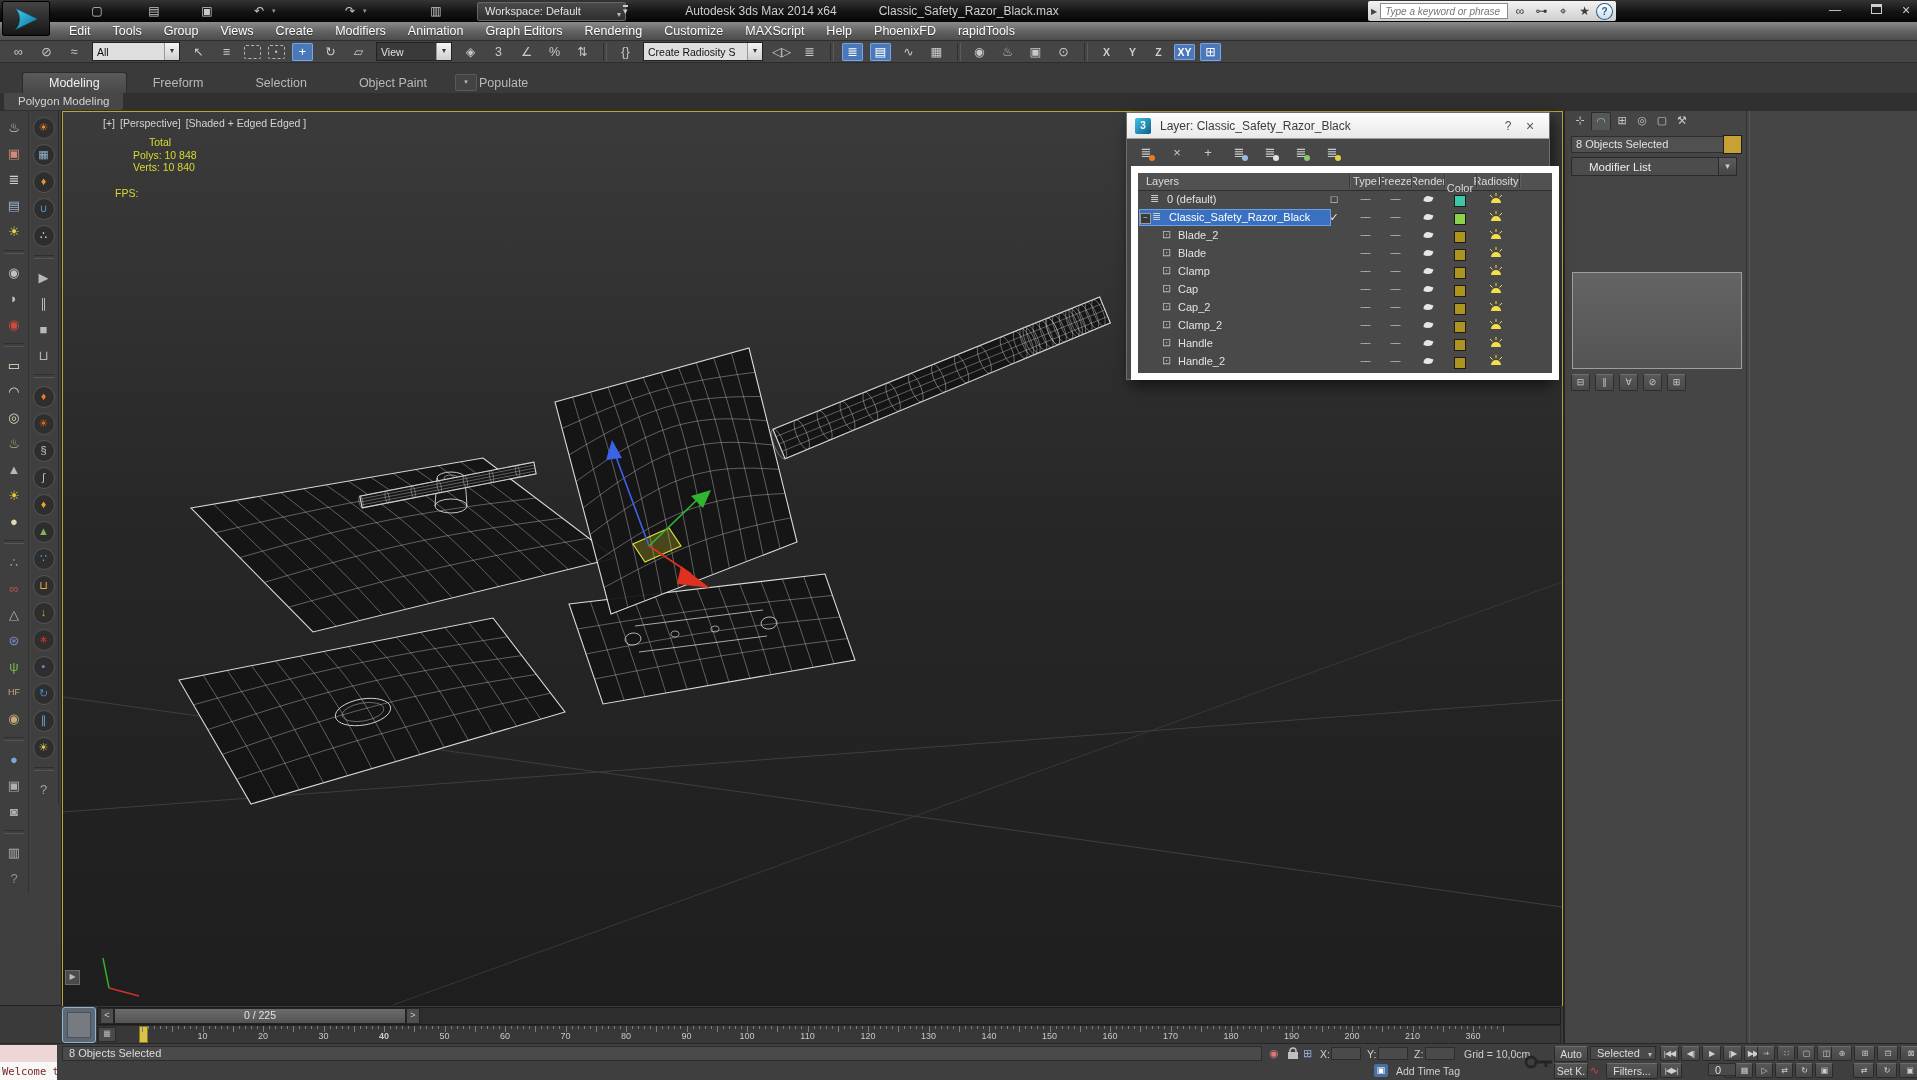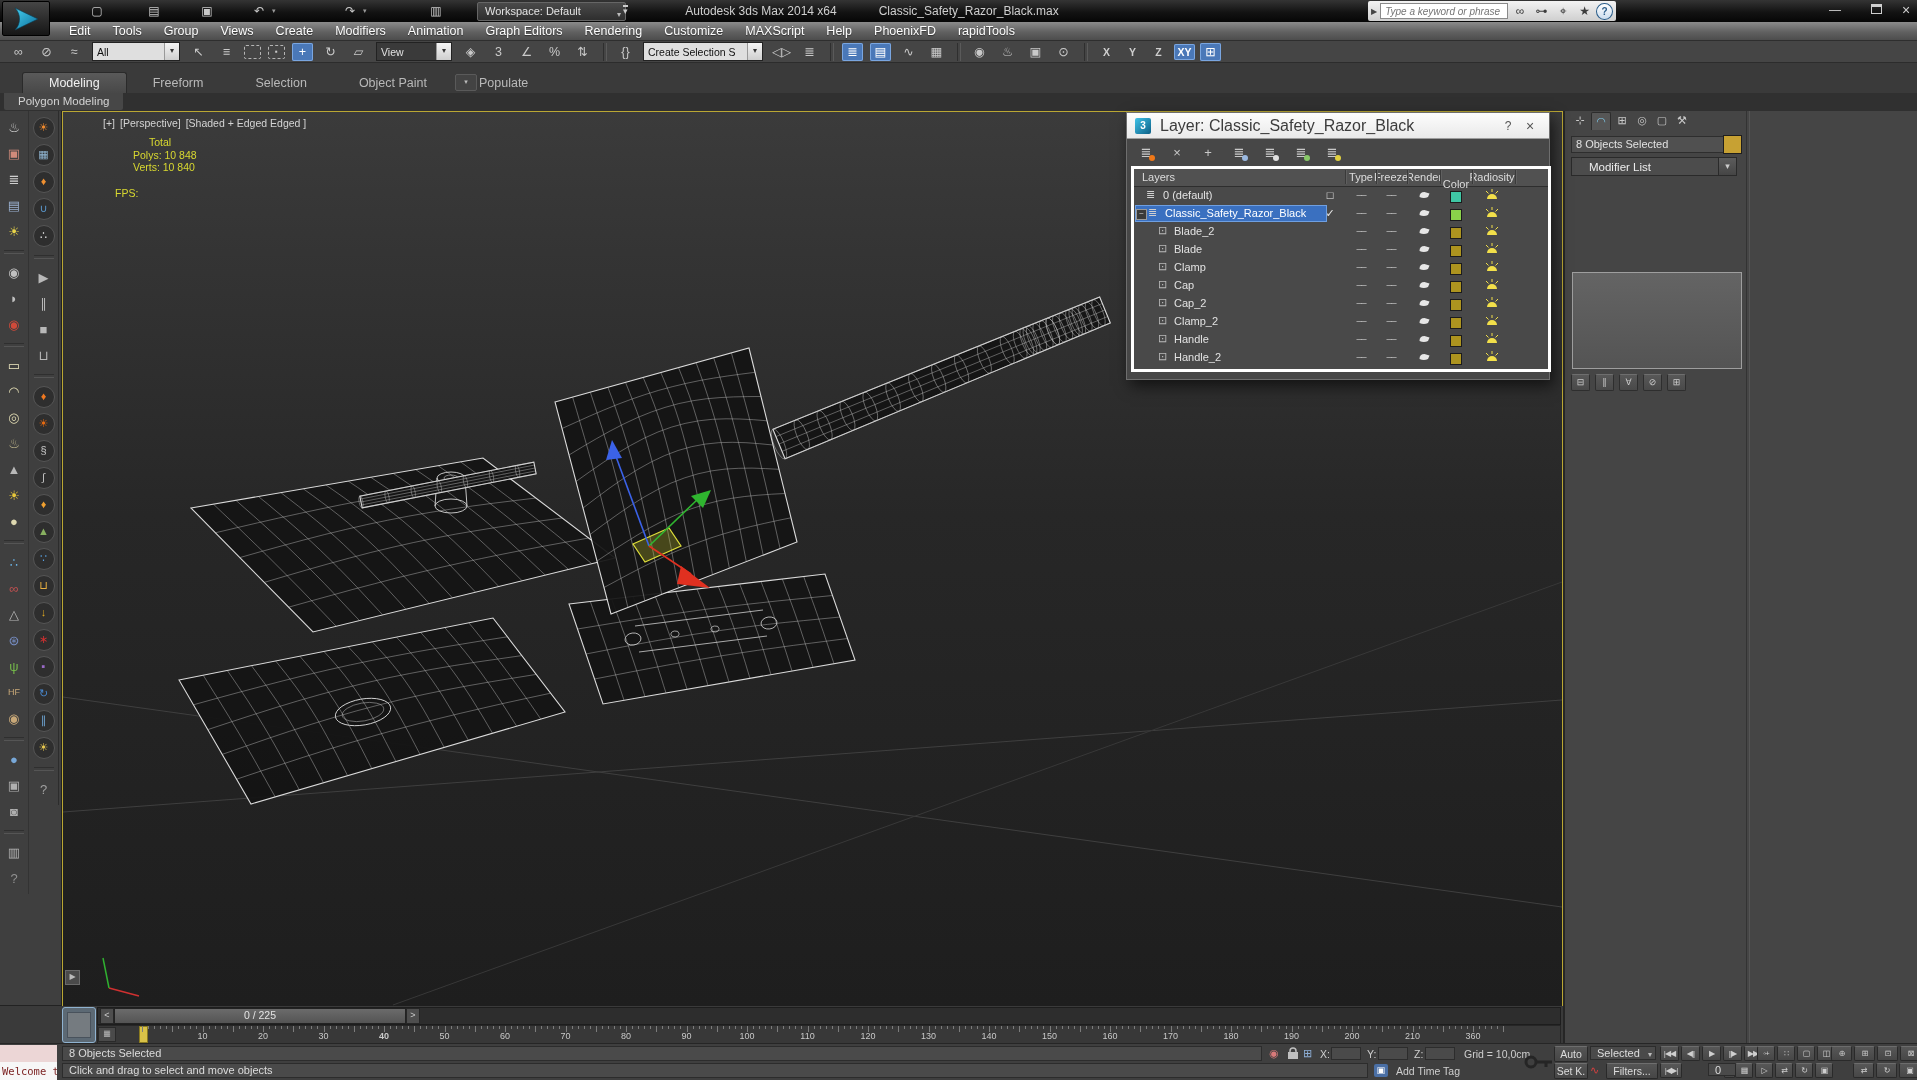--- a/index.html
+++ b/index.html
@@ -94,26 +94,26 @@
   #frameMarker{position:absolute;left:41px;top:0;width:7px;height:15px;background:#d9c248;border:1px solid #8a7a20;}
   #miniCurveBtn{left:98px;top:21px;width:16px;height:13px;background:#4a4a4a;border:1px solid #2a2a2a;color:#bbb;
                 font-size:8px;text-align:center;line-height:12px;}
 
   
   #layerDialog{left:1126px;top:112px;width:422px;height:266px;background:#474747;border:1px solid #6e6e6e;
                box-shadow:4px 6px 14px rgba(0,0,0,.6);z-index:40;}
   #ldTitle{left:0;top:0;width:100%;height:26px;background:linear-gradient(#fdfdfd,#e9e9e9);display:flex;align-items:center;box-sizing:border-box;padding:0 8px;border-bottom:1px solid #9d9d9d;}
   #ldIcon{width:16px;height:16px;border-radius:2px;background:linear-gradient(135deg,#3fc3e8,#0d5f86);margin-right:9px;
           color:#fff;font-size:10px;font-weight:bold;text-align:center;line-height:16px;}
-  #ldTitleText{font-size:16px;color:#3c3c3c;flex:1;}
+  #ldTitleText{font-size:12px;color:#3c3c3c;flex:1;}
   .ldWin{width:22px;text-align:center;color:#555;font-size:12px;}
   #ldToolbar{left:0;top:26px;width:100%;height:27px;display:flex;align-items:center;padding-left:10px;box-sizing:border-box;gap:13px;}
   .dlgtool{position:relative;width:18px;height:18px;text-align:center;line-height:18px;color:#c9c9c9;font-size:13px;}
   .dlgtool .dot{position:absolute;right:0;bottom:1px;width:6px;height:6px;border-radius:50%;}
-  #ldList{left:4px;top:53px;width:414px;height:200px;background:#494949;border:3px solid #ffffff;}
+  #ldList{left:4px;top:53px;width:414px;height:200px;background:#494949;border:7px solid #ffffff;}
   #ldHeader{position:absolute;left:0;top:0;width:100%;height:17px;background:#515151;border-bottom:1px solid #2e2e2e;font-size:11px;color:#dcdcdc;}
   .hcol{position:absolute;top:2px;transform:translateX(-50%);}
   .hsep{position:absolute;top:1px;height:14px;border-left:1px solid #3a3a3a;border-right:1px solid #5f5f5f;}
   .lrow{position:absolute;left:0;width:100%;height:18px;font-size:11px;color:#e2e2e2;}
   .lsel{position:absolute;left:1px;top:0;width:192px;height:17px;background:#3a70c0;border:1px solid #6f9fe0;box-sizing:border-box;}
   .lexp{position:absolute;left:2px;top:4px;width:9px;height:9px;border:1px solid #9a9a9a;background:#3a3a3a;
         color:#ccc;font-size:8px;line-height:8px;text-align:center;}
   .licon{position:absolute;top:1px;font-size:11px;color:#cfcfcf;}
   .lname{position:absolute;top:2px;white-space:nowrap;}
   .lcell{position:absolute;top:2px;transform:translateX(-50%);color:#b9b9b9;font-size:10px;letter-spacing:-1px;}
@@ -236,21 +236,21 @@
       <span class="arr">▾</span>
     </div>
     <span class="ticon">◈</span>
     <span class="ticon">3</span>
     <span class="ticon">∠</span>
     <span class="ticon">%</span>
     <span class="ticon">⇅</span>
     <div class="tsep"></div>
     <span class="ticon">{}</span>
     <div class="tcombo" style="width: 118px;">
-      <span class="txt">Create Selection S</span>
+      <span class="txt">Create Radiosity S</span>
       <span class="arr">▾</span>
     </div>
     <span class="ticon">◁▷</span>
     <span class="ticon">≣</span>
     <div class="tsep"></div>
     <span class="ticon active">≣</span>
     <span class="ticon active">▤</span>
     <span class="ticon">∿</span>
     <span class="ticon">▦</span>
     <div class="tsep"></div>
@@ -986,21 +986,20 @@
       <span class="cpst">⊘</span>
       <span class="cpst">⊞</span>
     </div>
   <div id="cpGroove" class="abs"></div>
 </div>
 
 <div id="statusbar" class="abs">
   <div id="listenerPink" class="abs"></div>
   <div id="listenerWhite" class="abs">Welcome to</div>
   <div class="abs sfield" style="left:62px;top:2px;width:1200px;height:15px">8 Objects Selected</div>
-  <div class="abs sfield" style="left:62px;top:19px;width:1306px;height:15px">Click and drag to select and move objects</div>
 
   <span class="abs sicon" style="left:1269px;top:3px;color:#d87a7a">◉</span>
   <svg class="abs" style="left:1287px;top:3px" width="12" height="13">
     <rect x="1" y="5" width="10" height="7" fill="#bfbfbf"></rect>
       <path d="M3,5 v-1 a3,3 0 0 1 6,0 v1" fill="none" stroke="#bfbfbf" stroke-width="1.5"></path>
   </svg>
   <span class="abs sicon" style="left:1303px;top:3px;color:#8fb0d8">⊞</span>
   <span class="abs slabel" style="left:1320px;top:4px">X:</span>
   <div class="abs sfield" style="left:1331px;top:3px;width:30px;height:13px"></div>
   <span class="abs slabel" style="left:1367px;top:4px">Y:</span>

